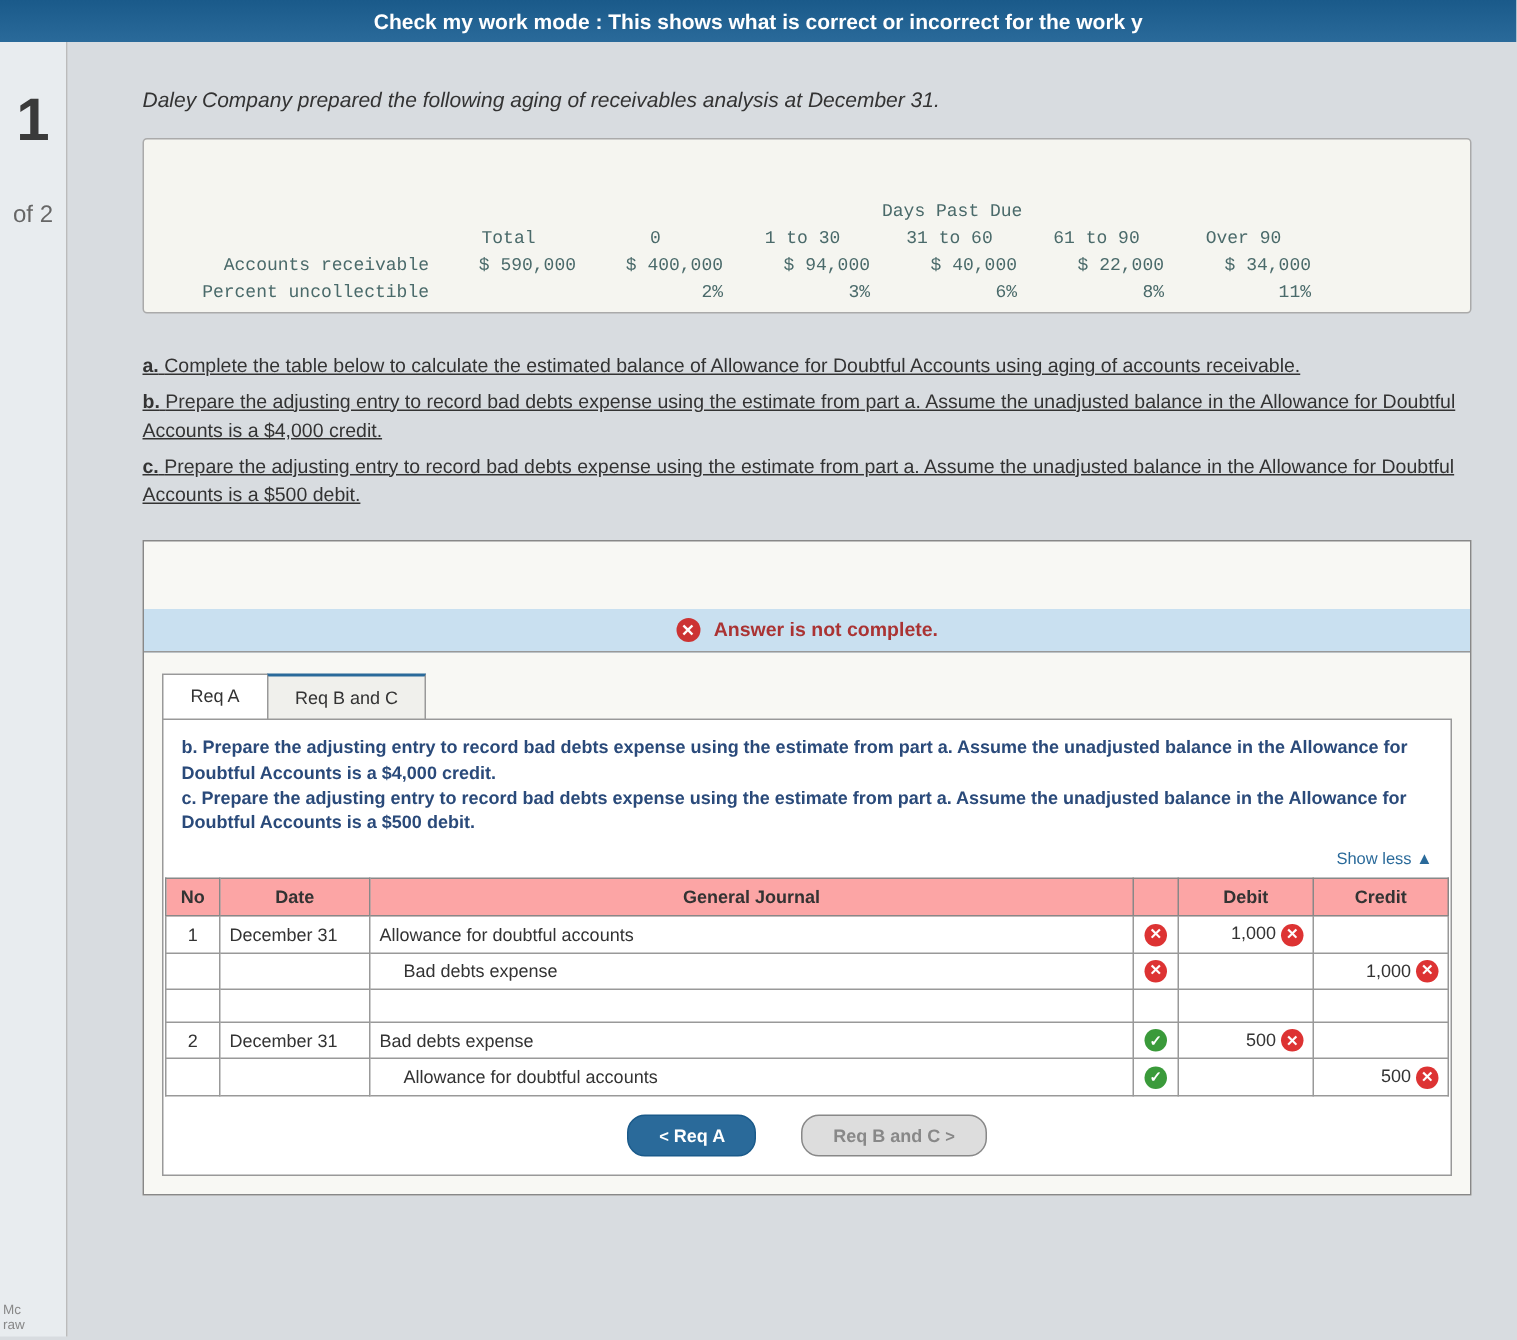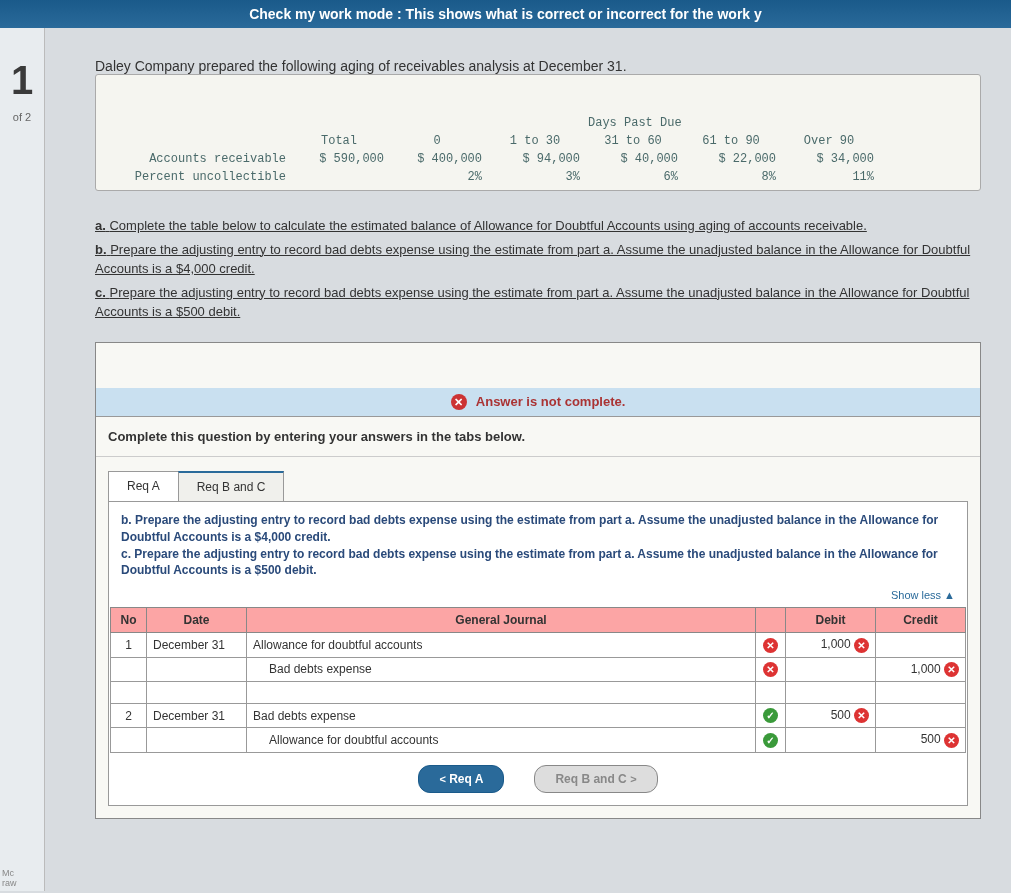--- a/index.html
+++ b/index.html
@@ -30,32 +30,34 @@
       border-right: 1px solid #bbb;
       padding-top: 30px;
       text-align: center;
     }
     .big-num {
       font-size: 40px;
       font-weight: bold;
       color: #3a3a3a;
     }
     .of-count {
-      font-size: 11px;
+      font-size: 16px;
       color: #666;
-      margin-top: 8px;
+      margin-top: 32px;
     }
     .main {
       flex: 1;
       padding: 30px 30px 10px 50px;
       overflow: hidden;
     }
     .intro {
       font-size: 14px;
       color: #333;
+      margin-bottom: 18px;
+      font-style: italic;
     }
     .aging-table {
       border: 1px solid #aaa;
       border-radius: 3px;
       background: #f5f5f0;
       padding: 6px 10px;
       font-family: "Courier New", monospace;
       font-size: 12px;
       color: #4a6a6a;
       margin-bottom: 25px;
@@ -264,21 +266,20 @@
       <p><b>a.</b> <span>Complete the table below to calculate the estimated balance of Allowance for Doubtful Accounts using aging of accounts receivable.</span></p>
       <p><b>b.</b> <span>Prepare the adjusting entry to record bad debts expense using the estimate from part a. Assume the unadjusted balance in the Allowance for Doubtful Accounts is a $4,000 credit.</span></p>
       <p><b>c.</b> <span>Prepare the adjusting entry to record bad debts expense using the estimate from part a. Assume the unadjusted balance in the Allowance for Doubtful Accounts is a $500 debit.</span></p>
     </div>
 
     <div class="answer-box">
       <div class="answer-banner">
         <span class="x-icon">✕</span>
         <span>Answer is not complete.</span>
       </div>
-      <div class="complete-text">Complete this question by entering your answers in the tabs below.</div>
 
       <div class="tabs">
         <div class="tab">Req A</div>
         <div class="tab active">Req B and C</div>
       </div>
 
       <div class="tab-content">
         <div class="tab-instructions">
           <span>b. Prepare the adjusting entry to record bad debts expense using the estimate from part a. Assume the unadjusted balance in the Allowance for Doubtful Accounts is a $4,000 credit.</span><br>
           <span>c. Prepare the adjusting entry to record bad debts expense using the estimate from part a. Assume the unadjusted balance in the Allowance for Doubtful Accounts is a $500 debit.</span>

